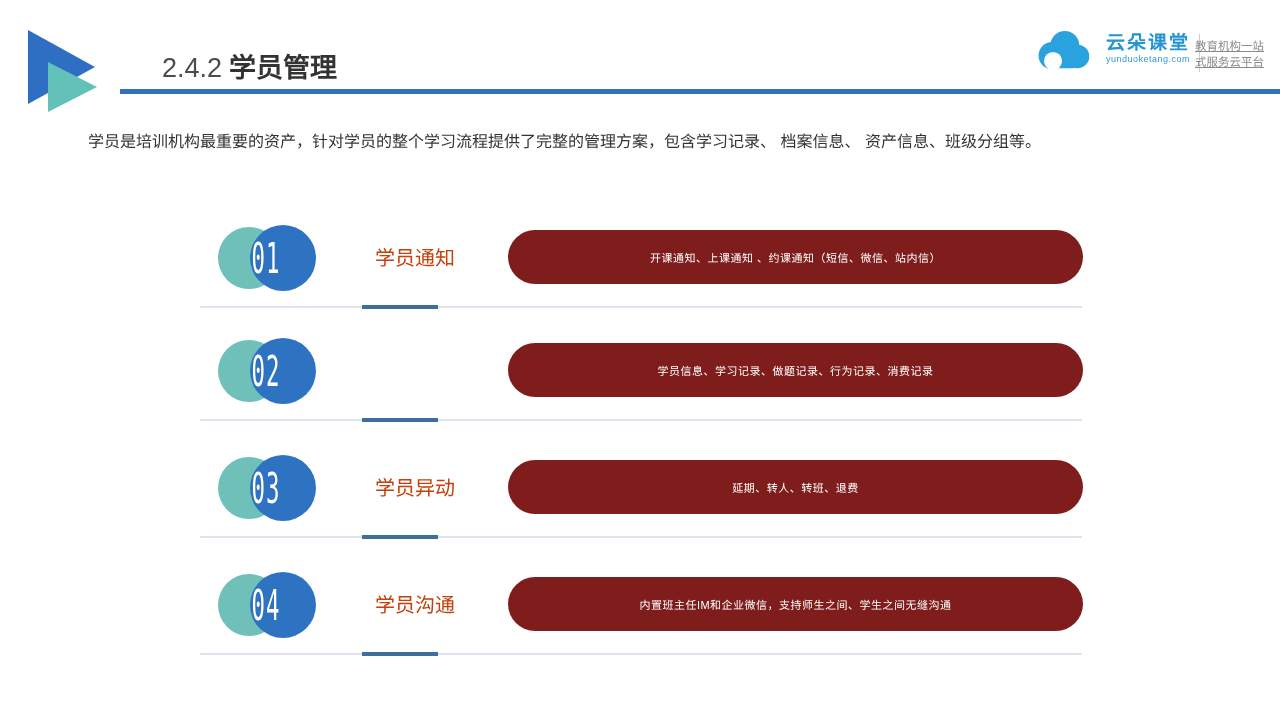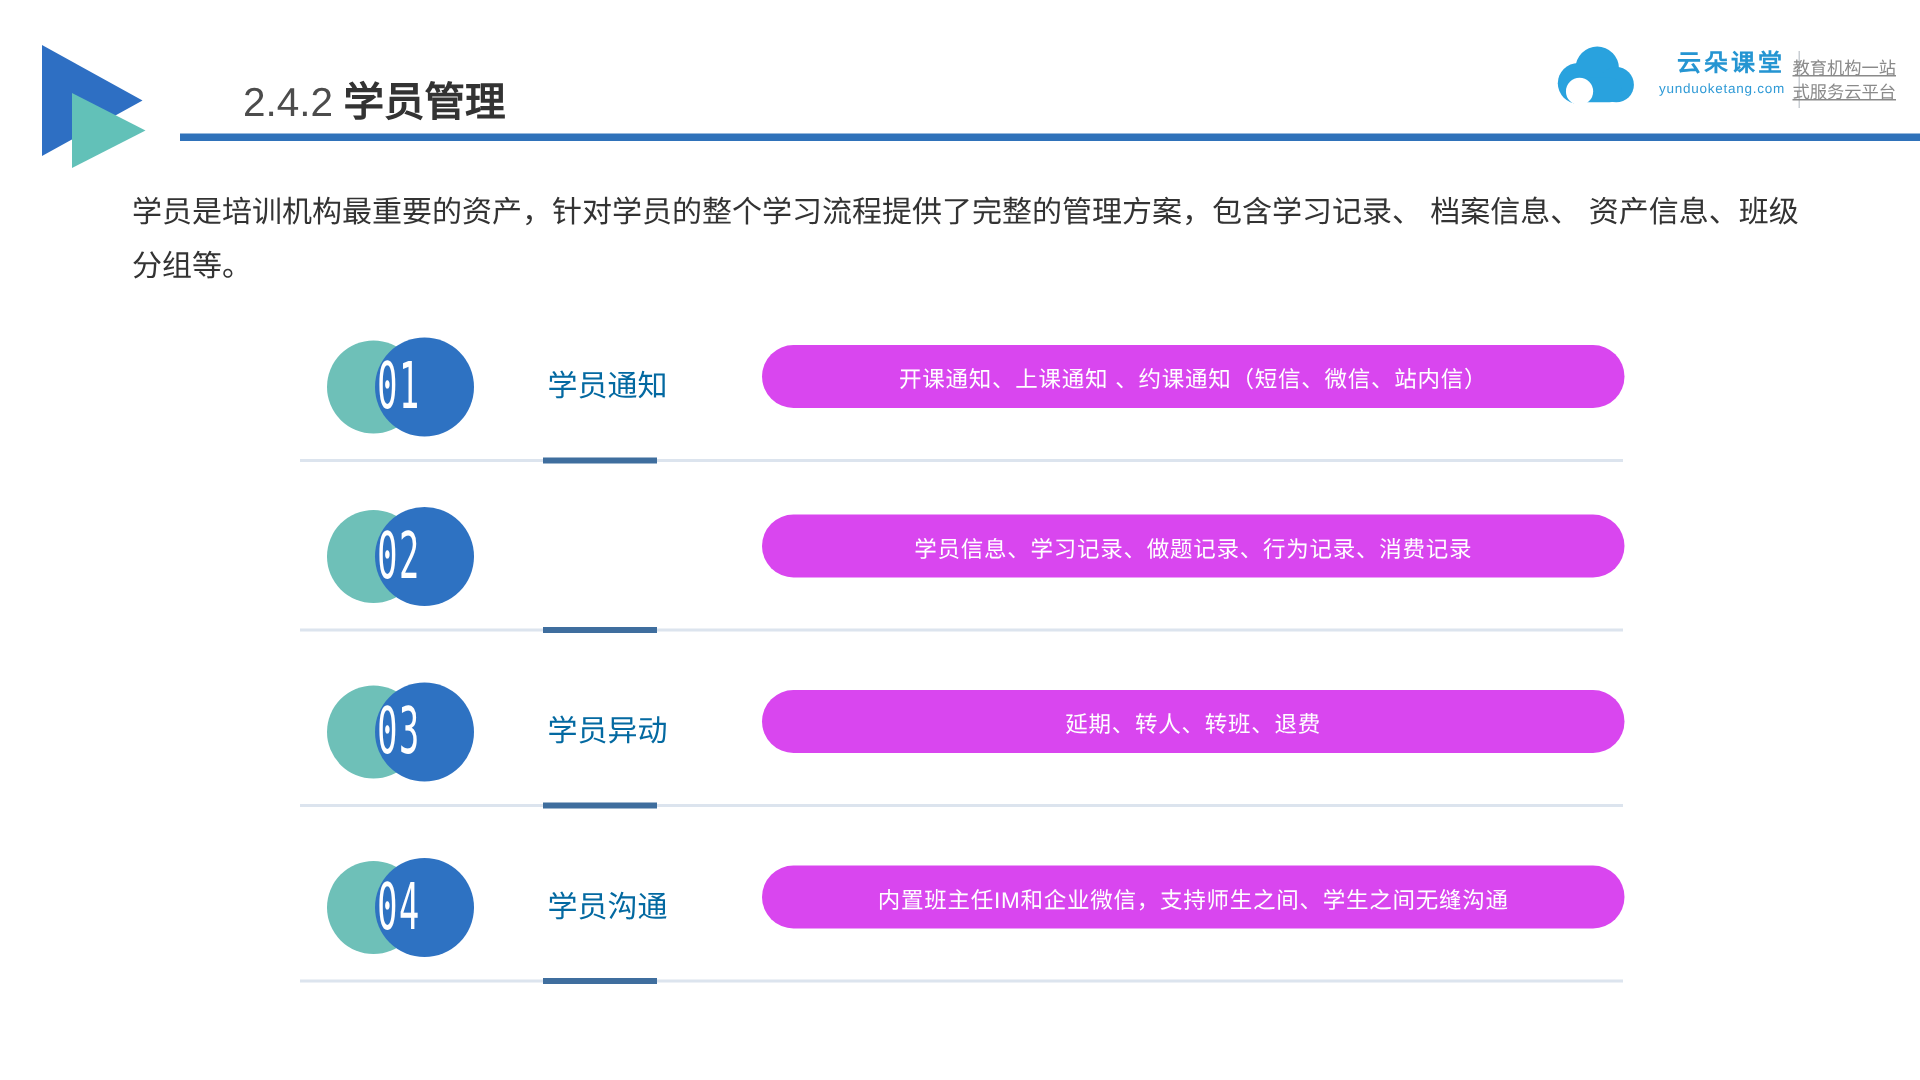--- a/index.html
+++ b/index.html
@@ -39,39 +39,39 @@
   .title-underline {
     position: absolute; left: 120px; right: 0; top: 89px;
     height: 5px; background: #2f72ba;
   }
 
   
   .brand { position: absolute; right: 8px; top: 26px; height: 52px; }
   .brand-cloud { position: absolute; right: 180px; top: 2px; }
   .brand-text { position: absolute; right: 82px; top: 6px; text-align: left; }
   .brand-name {
-    color: #2595d2; font-size: 16px; font-weight: 700;
-    letter-spacing: 2px; line-height: 22px; white-space: nowrap; text-align: right;
+    color: #2595d2; font-size: 19px; font-weight: 700;
+    letter-spacing: 2px; line-height: 22px; white-space: nowrap;
   }
   .brand-domain {
     color: #2f9ad6; font-size: 9px; line-height: 11px; letter-spacing: 0.5px;
   }
   .brand-divider {
     position: absolute; right: 72px; top: 8px;
     width: 1px; height: 38px; background: #c9ced3;
   }
   .brand-tagline {
     position: absolute; right: 8px; top: 12px;
     color: #8a8a8a; font-size: 11.5px; line-height: 16px; white-space: nowrap; text-decoration: underline;
   }
 
   
   .intro {
     position: absolute; left: 88px; top: 124px; width: 1130px;
-    color: #333333; font-size: 20px; line-height: 36px;
+    color: #333333; font-size: 16px; line-height: 36px;
     text-align: left;
   }
 
   
   .row { position: absolute; left: 0; width: 1280px; height: 90px; }
   .row-1 { top: 222px; }
   .row-2 { top: 335px; padding-left: 20px; }
   .row-3 { top: 452px; }
   .row-4 { top: 569px; }
 
@@ -86,30 +86,30 @@
   }
   .badge .num {
     position: absolute; left: 0; top: 0; width: 96px; height: 66px;
     display: flex; align-items: center; justify-content: center;
     color: #ffffff; font-size: 43px; font-weight: 400;
     font-family: "DejaVu Sans Mono", "Liberation Mono", monospace;
     transform: scaleX(0.52); letter-spacing: 2px;
   }
 
   .feature-label {
-    position: absolute; left: 330px; top: 0; width: 150px; height: 72px;
+    position: absolute; left: 340px; top: 0; width: 150px; height: 72px;
     line-height: 72px; text-align: center;
-    color: #0369a1; font-size: 20px;
+    color: #c2410c; font-size: 20px;
   }
 
   .pill {
-    position: absolute; left: 508px; top: 8px; width: 575px; height: 42px;
-    background: #d946ef; border-radius: 29px;
+    position: absolute; left: 508px; top: 8px; width: 575px; height: 54px;
+    background: #7f1d1d; border-radius: 29px;
     display: flex; align-items: center; justify-content: center;
-    color: #ffffff; font-size: 15px; letter-spacing: 0.5px;
+    color: #ffffff; font-size: 11px; letter-spacing: 0.5px;
     text-align: center; padding: 0 20px;
   }
 
   .divider {
     position: absolute; left: 200px; top: 84px; width: 882px; height: 2px;
     background: #dce4ee;
   }
   .divider .divider-accent {
     position: absolute; left: 162px; top: -1px; width: 76px; height: 4px;
     background: #3f6e9e;

